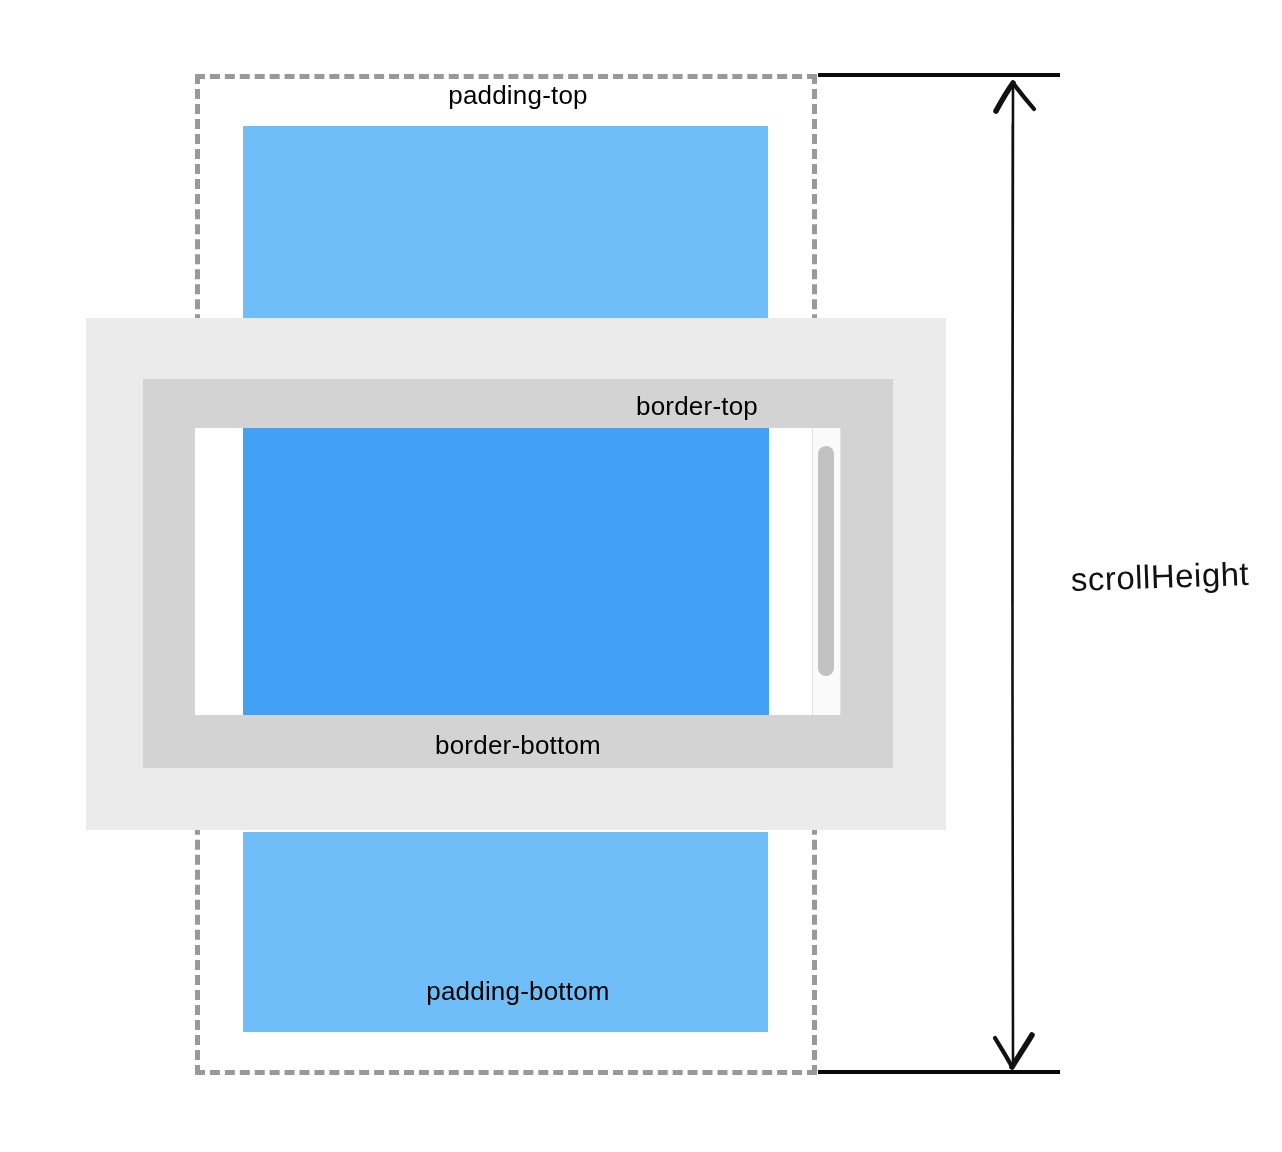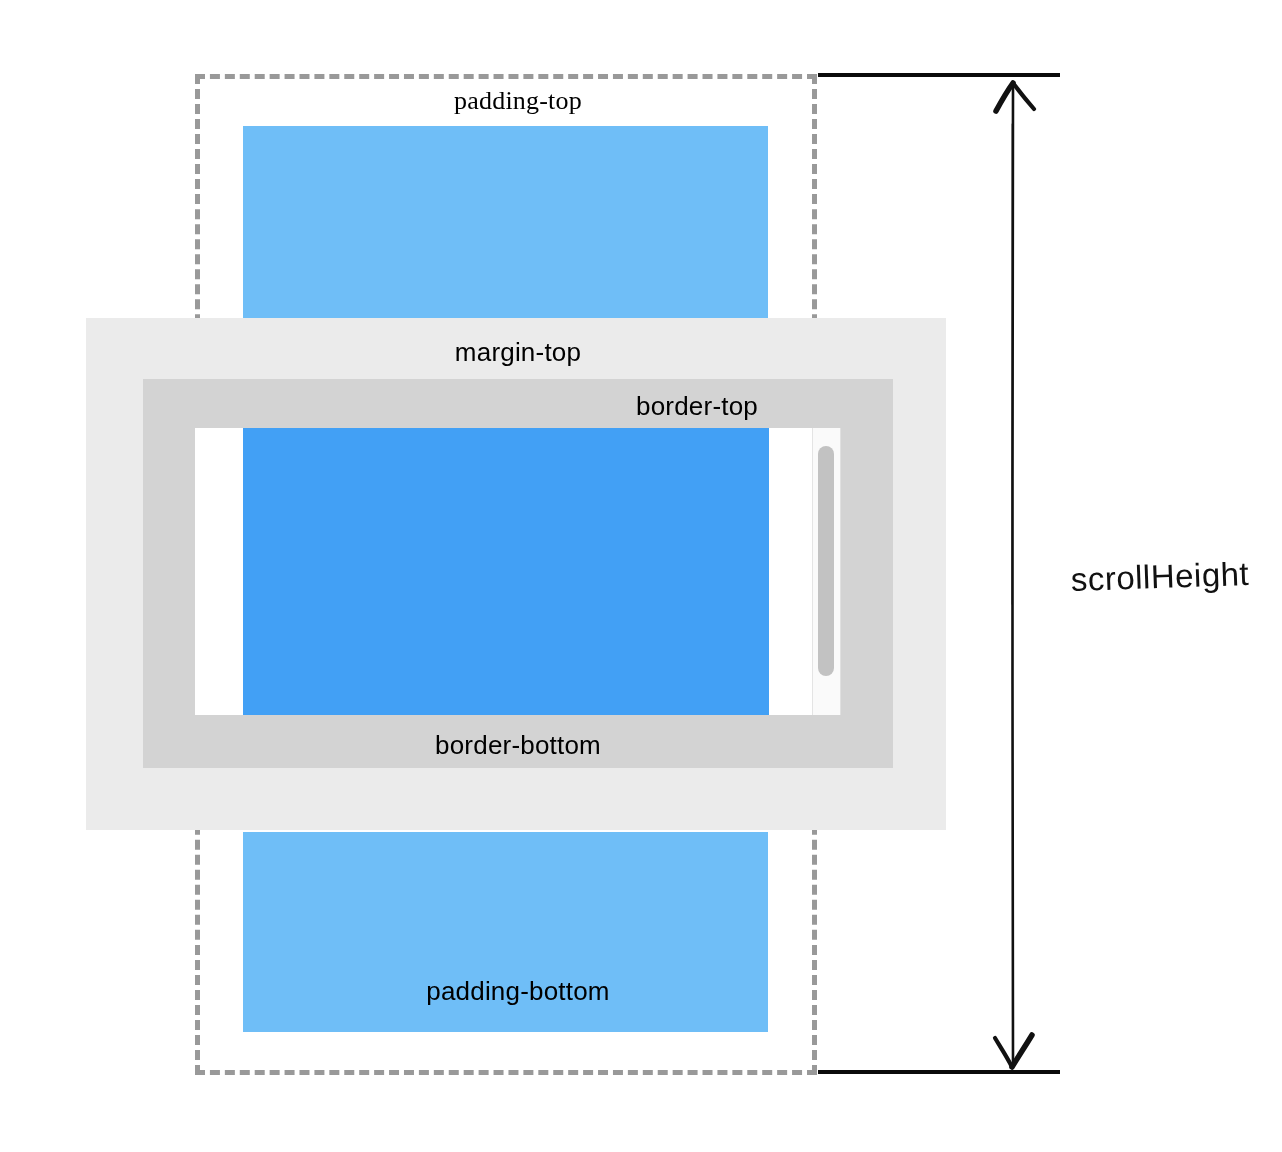--- a/index.html
+++ b/index.html
@@ -80,21 +80,21 @@
   .label {
     left: 278px;
     width: 480px;
     text-align: center;
     font-size: 26px;
     line-height: 30px;
     color: #000000;
     letter-spacing: 0.2px;
     white-space: nowrap;
   }
-  .lbl-padding-top    { top: 86px; font-family: Liberation Serif, serif; }
+  .lbl-padding-top    { top: 80px; }
   .lbl-margin-top     { top: 337px; }
   .lbl-border-top     { top: 391px; text-align: right; }
   .lbl-border-bottom  { top: 730px; }
   .lbl-padding-bottom { top: 976px; }
 
   
   .tick {
     left: 818px;
     width: 242px; height: 4px;
     background: #0a0a0a;
@@ -131,21 +131,20 @@
 
 <div class="canvas">
 
   <div class="abs dashed-box"></div>
 
   <div class="abs label lbl-padding-top">padding-top</div>
 
   <div class="abs blue-top"></div>
 
   <div class="abs margin-box"></div>
-  <div class="abs label lbl-margin-top">margin-top</div>
 
   <div class="abs border-box"></div>
   <div class="abs label lbl-border-top">border-top</div>
 
   <div class="abs content-box">
     <div class="abs blue-main"></div>
     <div class="abs scrollbar-track">
       <div class="abs scrollbar-thumb"></div>
     </div>
   </div>

